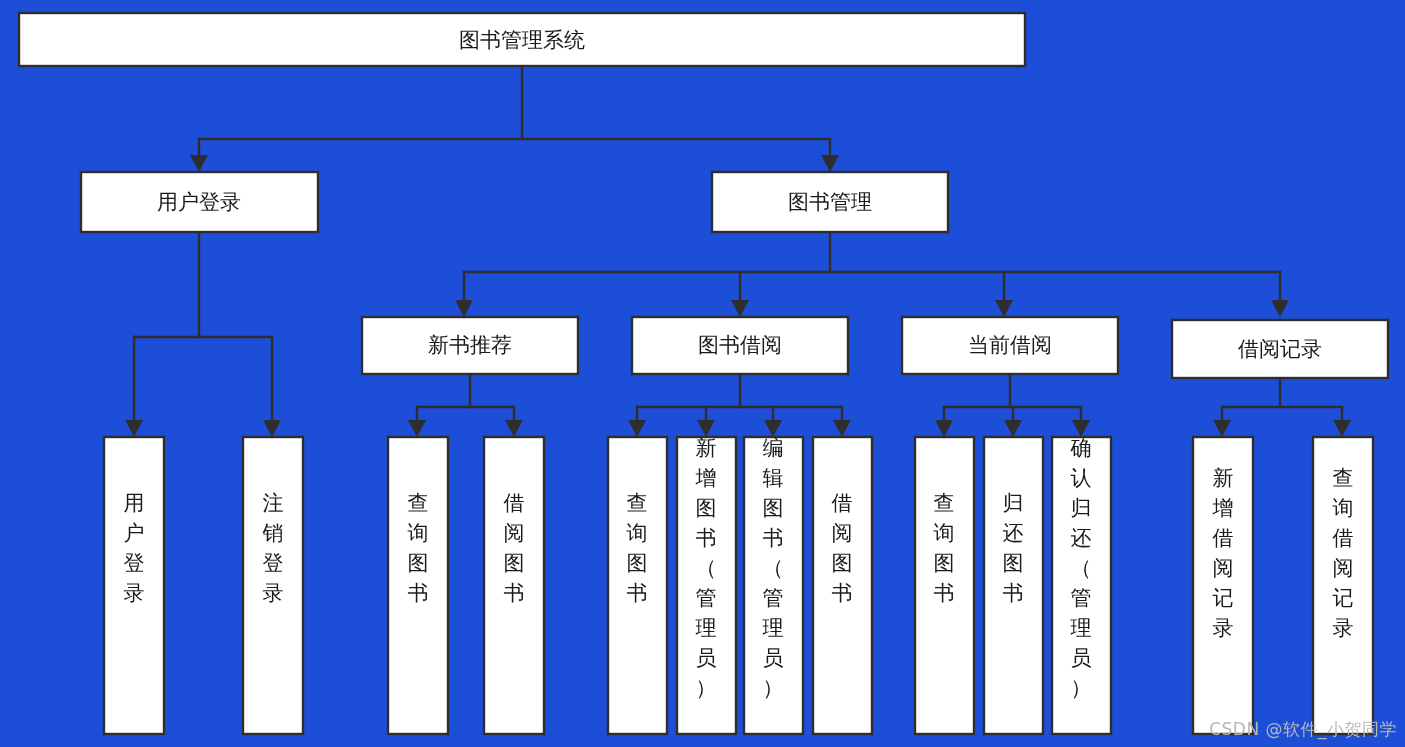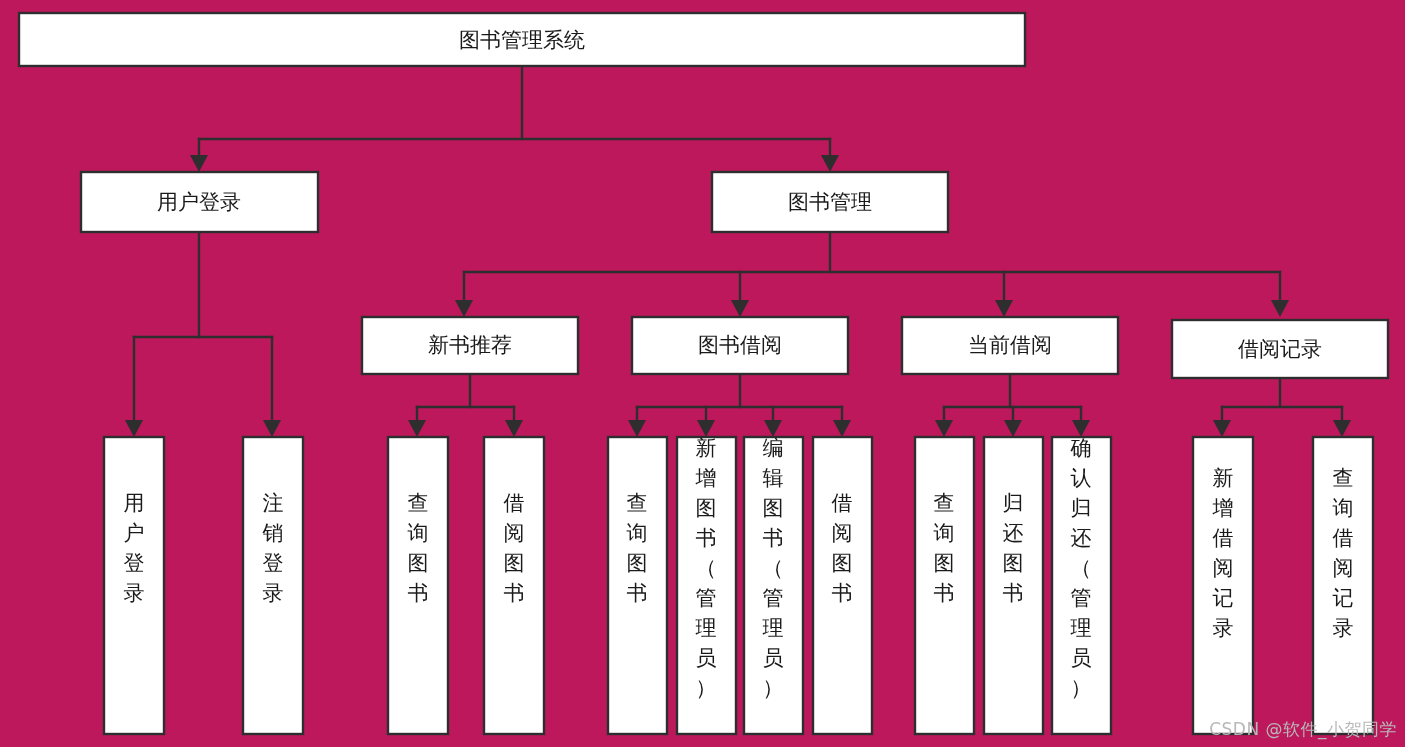--- a/index.html
+++ b/index.html
@@ -7,21 +7,21 @@
     padding: 0;
     background: #ffffff;
   }
   body {
     font-family: "Liberation Sans", "DejaVu Sans", sans-serif;
   }
   #diagram-root {
     position: relative;
     width: 1405px;
     height: 747px;
-    background: #be185d;
+    background: #1d4ed8;
     overflow: hidden;
   }
   svg#flowchart {
     position: absolute;
     left: 0;
     top: 0;
     width: 1405px;
     height: 747px;
     display: block;
   }

